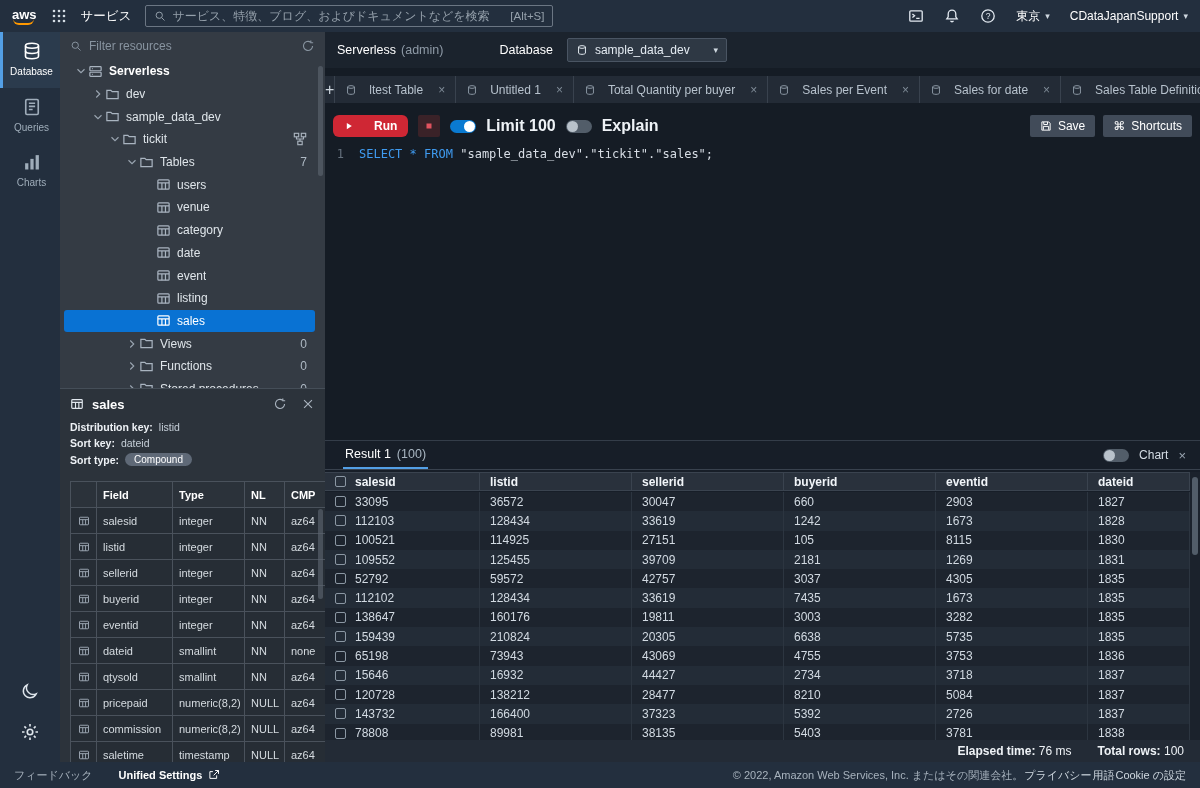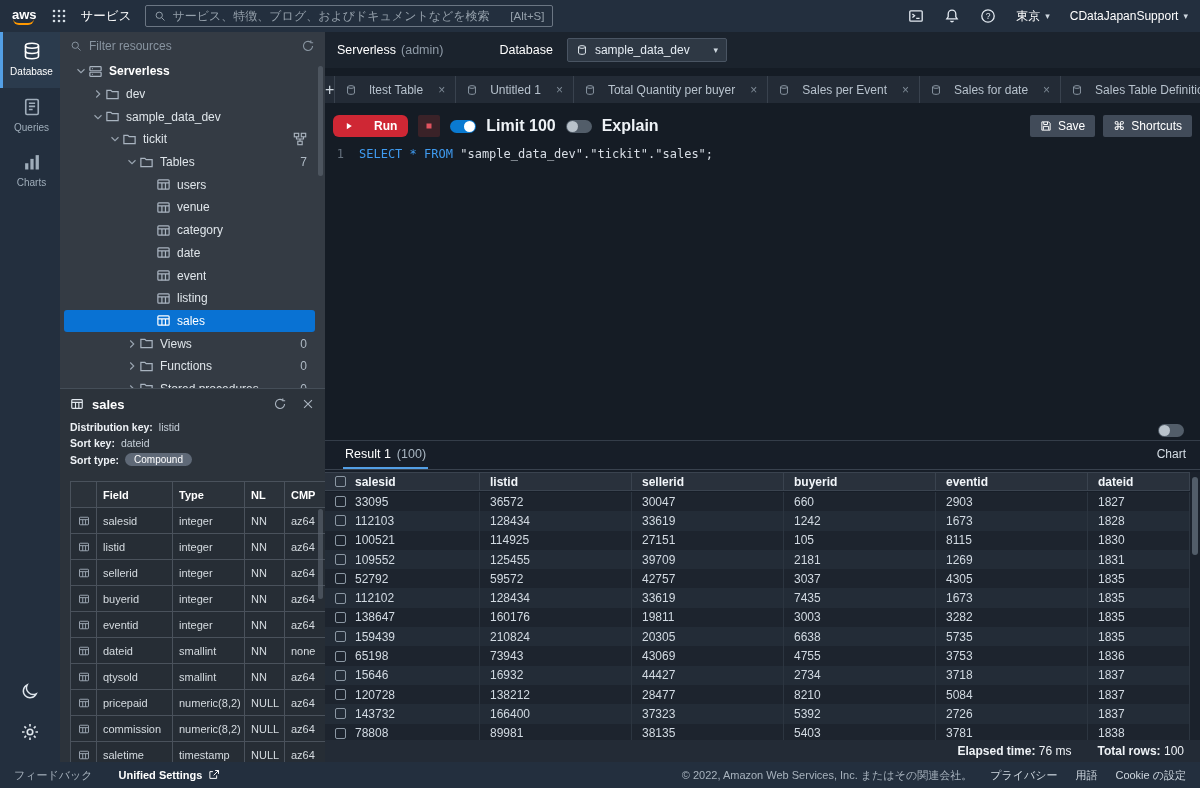--- a/index.html
+++ b/index.html
@@ -22,21 +22,21 @@
   .tb-shortcut { color:#95a0ab; font-size:11.5px; }
   .tb-spacer { flex:1; }
   .tb-right { display:flex; align-items:center; gap:20px; color:#e3eaf1; }
   .tb-item { display:flex; align-items:center; gap:5px; color:#fff; font-size:12px; cursor:default; }
   .caret { font-size:9px; color:#cfd8e0; line-height:1; }
 
   
   .footer { position:absolute; bottom:0; left:0; right:0; height:26px; background:#232f3e; display:flex; align-items:center; padding:0 14px; gap:26px; font-size:11px; color:#a7b2bd; z-index:50; }
   .footer .white { color:#fff; font-weight:bold; }
   .footer-mid { display:flex; align-items:center; gap:6px; }
-  .footer-right { margin-left:auto; display:flex; align-items:flex-start; gap:18px; }
+  .footer-right { margin-left:auto; display:flex; align-items:flex-start; gap:1px; }
   .footer-link { color:#cfd8e0; }
 
   
   .rail { position:absolute; top:32px; bottom:26px; left:0; width:60px; background:#232f3e; display:flex; flex-direction:column; align-items:stretch; z-index:20; }
   .rail-item { display:flex; flex-direction:column; align-items:center; justify-content:center; gap:5px; color:#9fadba; font-size:10px; padding:9px 2px; text-align:center; border-left:3px solid transparent; line-height:1.25; }
   .rail-item.active { background:#2b3b4d; border-left-color:#539fe5; color:#fff; }
   .rail-bottom { margin-top:auto; display:flex; flex-direction:column; align-items:center; gap:22px; padding-bottom:20px; color:#dfe6ec; }
 
   
   .explorer { position:absolute; top:32px; bottom:26px; left:60px; width:265px; background:#343b44; overflow:hidden; z-index:10; }
@@ -108,21 +108,21 @@
   .gutter { position:absolute; left:0; top:6px; width:26px; text-align:right; padding-right:7px; color:#64707d; }
   .codeline { position:absolute; left:34px; top:6px; white-space:pre; }
   .kw { color:#3f9bf0; }
   .idtf { color:#d8dee6; }
 
   
   .results { position:absolute; left:0; right:0; bottom:0; height:322px; border-top:1px solid #343d49; background:#171e28; }
   .res-tabs { height:29px; border-bottom:1px solid #39424e; display:flex; align-items:center; }
   .res-tab { margin-left:18px; height:100%; display:flex; align-items:center; gap:6px; color:#fff; border-bottom:2px solid #539fe5; font-size:12.5px; padding:0 2px; }
   .res-count { color:#a9b6c2; }
-  .res-right { margin-left:auto; display:flex; align-items:center; gap:10px; padding-right:14px; color:#d5dde5;flex-direction:column; }
+  .res-right { margin-left:auto; display:flex; align-items:center; gap:10px; padding-right:14px; color:#d5dde5; }
   .res-close { color:#9aa5b1; font-size:13px; }
   .res-head, .rrow { display:grid; grid-template-columns:155px 152px 152px 152px 152px 1fr; }
   .res-head { position:absolute; top:31px; left:0; right:10px; height:19px; background:#29313c; border-top:1px solid #3a434f; border-bottom:1px solid #3a434f; }
   .res-head .rcell { border-right:1px solid #3a434f; font-weight:bold; color:#f1f5f9; }
   .res-body { position:absolute; top:51px; left:0; right:10px; bottom:22px; overflow:hidden; }
   .rrow { height:19.3px; }
   .rrow:nth-child(odd) { background:#1d242e; }
   .rrow:nth-child(even) { background:#232c37; }
   .rcell { display:flex; align-items:center; gap:9px; padding-left:10px; border-right:1px solid #2c3540; overflow:hidden; white-space:nowrap; font-size:12px; color:#d2dae2; }
   .cb { width:11px; height:11px; border:1px solid #8b97a3; border-radius:2px; flex:none; }

